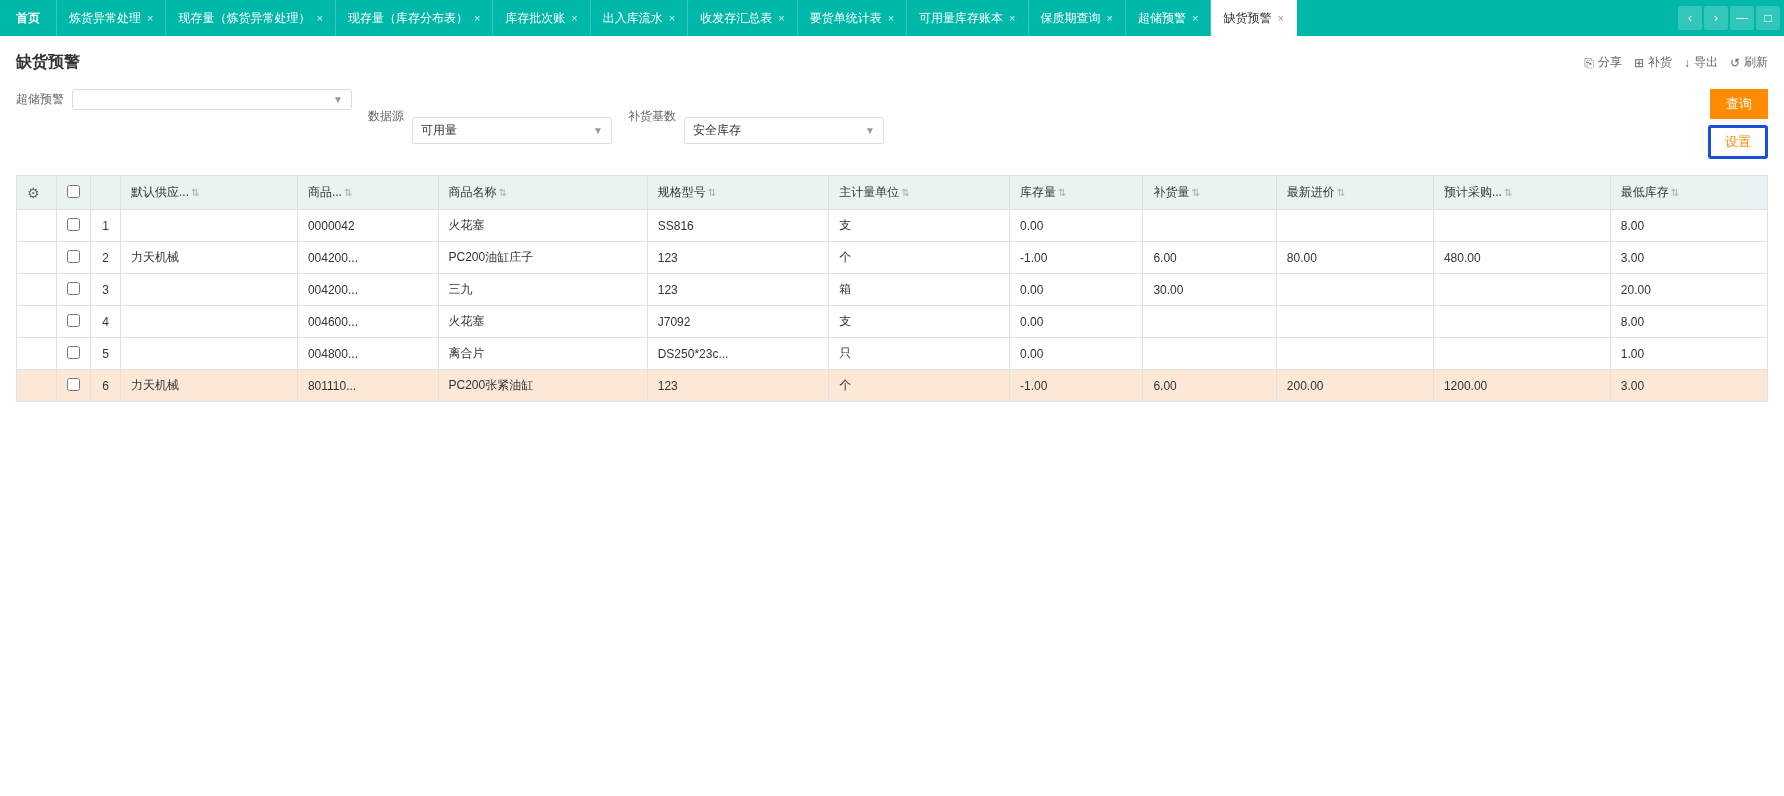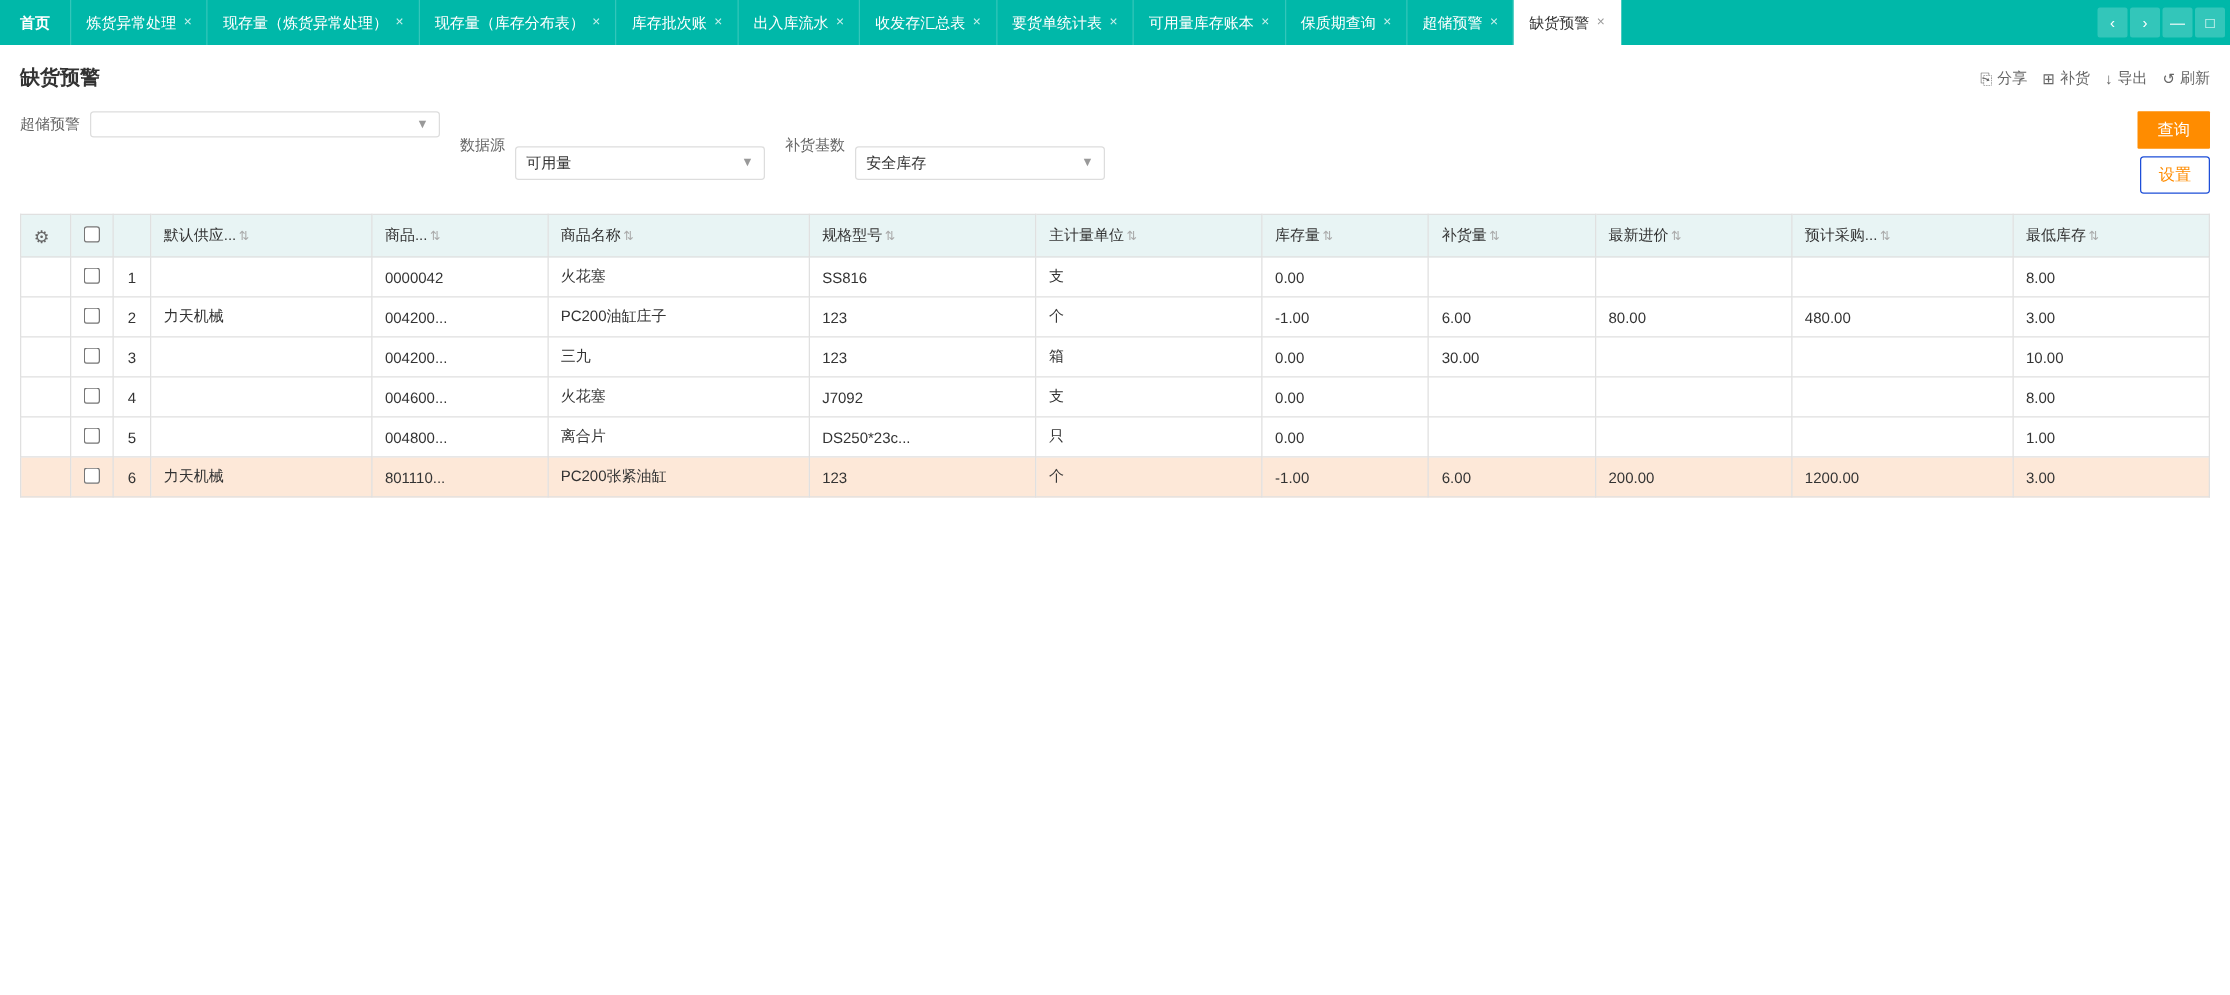--- a/index.html
+++ b/index.html
@@ -134,21 +134,21 @@
       color: #fff;
       border: none;
       padding: 6px 16px;
       border-radius: 1px;
       cursor: pointer;
       font-size: 13px;
     }
     .btn-settings {
       background: #fff;
       color: #ff8c00;
-      border: 1px solid #1d4ed8;
+      border: 3px solid #1d4ed8;
       padding: 5px 14px;
       border-radius: 3px;
       cursor: pointer;
       font-size: 13px;
     }
     .filter-right {
       margin-left: auto;
       display: flex;
       flex-direction: column;
       gap: 6px;
@@ -430,21 +430,21 @@
       <td class="td-center row-num">3</td>
       <td></td>
       <td>004200...</td>
       <td>三九</td>
       <td>123</td>
       <td>箱</td>
       <td class="td-right">0.00</td>
       <td class="td-right">30.00</td>
       <td class="td-right"></td>
       <td class="td-right"></td>
-      <td class="td-right">10.00</td>
+      <td class="td-right">20.00</td>
     </tr>
         <tr>
       <td class="td-center"></td>
       <td class="td-center">
         <input type="checkbox" style="">
       </td>
       <td class="td-center row-num">4</td>
       <td></td>
       <td>004600...</td>
       <td>火花塞</td>

